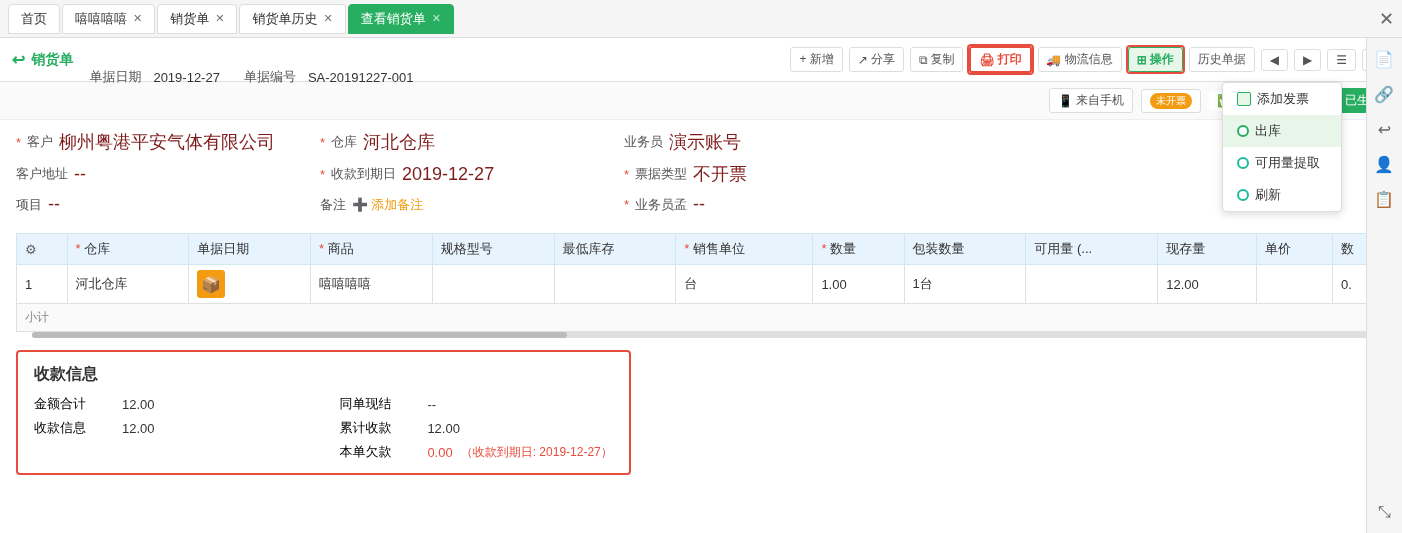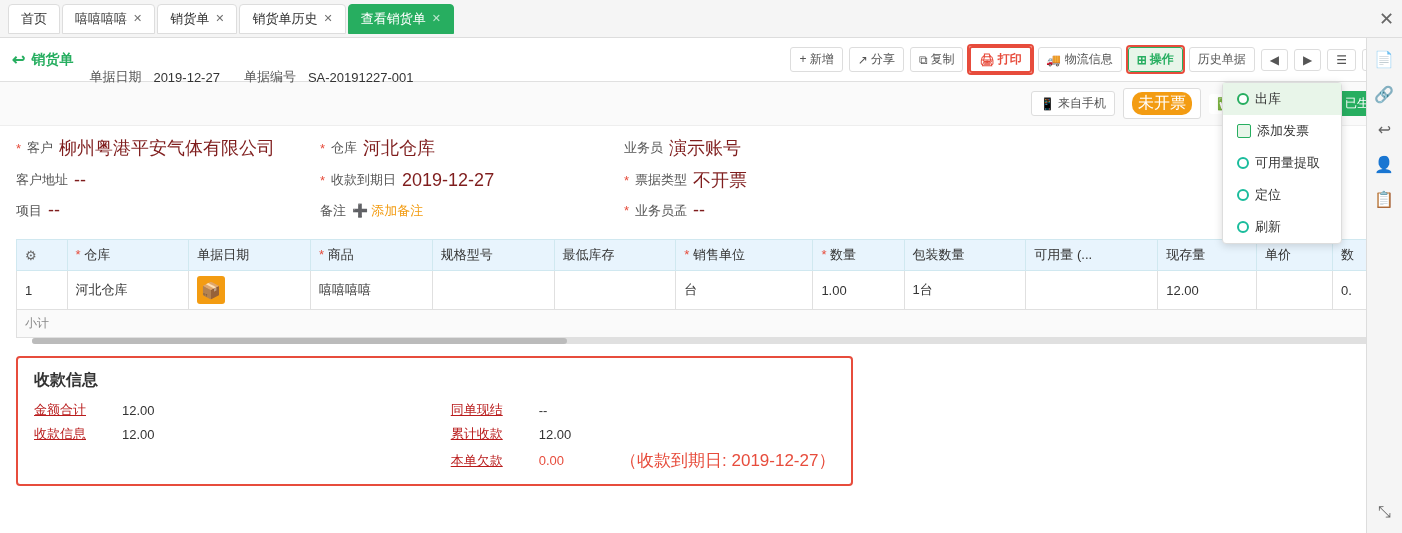--- a/index.html
+++ b/index.html
@@ -45,21 +45,21 @@
 
     
     .toolbar-row {
       display: flex; align-items: center; padding: 6px 12px; background: #fafafa;
       border-bottom: 1px solid #eee; gap: 8px;
     }
     .btn-toolbar {
       display: flex; align-items: center; gap: 3px; padding: 3px 8px; border: 1px solid #ddd;
       border-radius: 3px; cursor: pointer; font-size: 12px; background: #fff; color: #555;
     }
-    .badge-warning { background: #f39c12; color: #fff; border-radius: 10px; padding: 1px 6px; font-size: 16px; text-align: center; }
+    .badge-warning { background: #f39c12; color: #fff; border-radius: 10px; padding: 1px 6px; font-size: 10px; text-align: center; }
 
     
     .form-section {
       padding: 10px 16px; background: #fff;
     }
     .form-row {
       display: flex; align-items: center; margin-bottom: 8px; gap: 24px;
     }
     .form-field { display: flex; align-items: center; gap: 6px; min-width: 280px; }
     .form-label { color: #555; white-space: nowrap; font-size: 13px; }
@@ -84,21 +84,21 @@
     .product-thumb {
       width: 28px; height: 28px; background: #f39c12; display: inline-flex;
       align-items: center; justify-content: center; border-radius: 3px;
     }
 
     
     .bottom-section { padding: 12px 16px; }
     .payment-title { font-weight: bold; font-size: 16px; margin-bottom: 10px; }
     .payment-grid { display: grid; grid-template-columns: 1fr 1fr; gap: 6px 32px; }
     .payment-row { display: flex; align-items: center; gap: 8px; }
-    .payment-label { color: #b91c1c; white-space: nowrap; min-width: 80px; text-decoration: underline; }
+    .payment-label { color: #000000; white-space: nowrap; min-width: 80px; }
     .payment-value { color: #333; }
     .payment-value.red { color: #e74c3c; }
 
     
     .right-sidebar {
       position: absolute; right: 0; top: 0; width: 36px; background: #f5f5f5;
       border-left: 1px solid #ddd; height: 100%; display: flex; flex-direction: column;
       align-items: center; padding: 8px 0; gap: 8px;
     }
     .sidebar-icon { color: #666; cursor: pointer; font-size: 16px; padding: 4px; }
@@ -353,42 +353,38 @@
             <span class="payment-label">收款信息</span>
             <span class="payment-value">12.00</span>
           </div>
           <div class="payment-row">
             <span class="payment-label">累计收款</span>
             <span class="payment-value">12.00</span>
           </div>
           <div class="payment-row" style="grid-column: 2;">
             <span class="payment-label">本单欠款</span>
             <span class="payment-value red">0.00</span>
-            <span class="payment-value red" style="font-size:17px;margin-left:48px;">（收款到期日: 2019-12-27）</span>
+            <span class="payment-value red" style="font-size:12px;">（收款到期日: 2019-12-27）</span>
           </div>
         </div>
       </div>
     </div>
 
     <div class="dropdown-menu">
+      <div class="dropdown-item">
+        <span class="dropdown-icon-sq"></span>
+        <span>添加发票</span>
+      </div>
       <div class="dropdown-item" style="background:#e8f5e9;">
         <span class="dropdown-icon-circle" style="border-color:#27ae60;"></span>
         <span>出库</span>
       </div>
       <div class="dropdown-item">
-        <span class="dropdown-icon-sq"></span>
-        <span>添加发票</span>
-      </div>
-      <div class="dropdown-item">
         <span class="dropdown-icon-circle2" style="border-color:#1abc9c;"></span>
         <span>可用量提取</span>
-      </div>
-      <div class="dropdown-item">
-        <span class="dropdown-icon-circle2" style="border-color:#1abc9c;"></span>
-        <span>定位</span>
       </div>
       <div class="dropdown-item">
         <span class="dropdown-icon-circle2" style="border-color:#1abc9c;"></span>
         <span>刷新</span>
       </div>
     </div>
 
     <div class="right-sidebar">
       <div class="sidebar-icon">📄</div>
       <div class="sidebar-icon">🔗</div>

